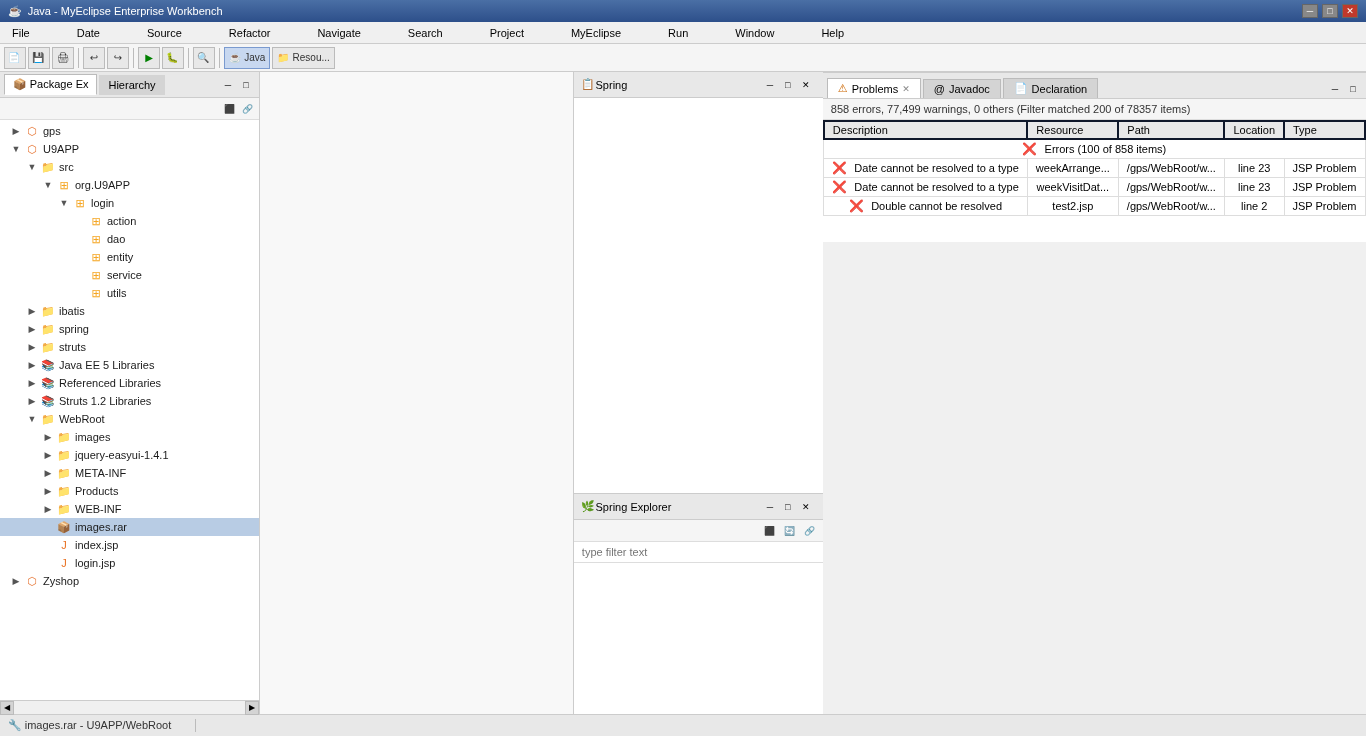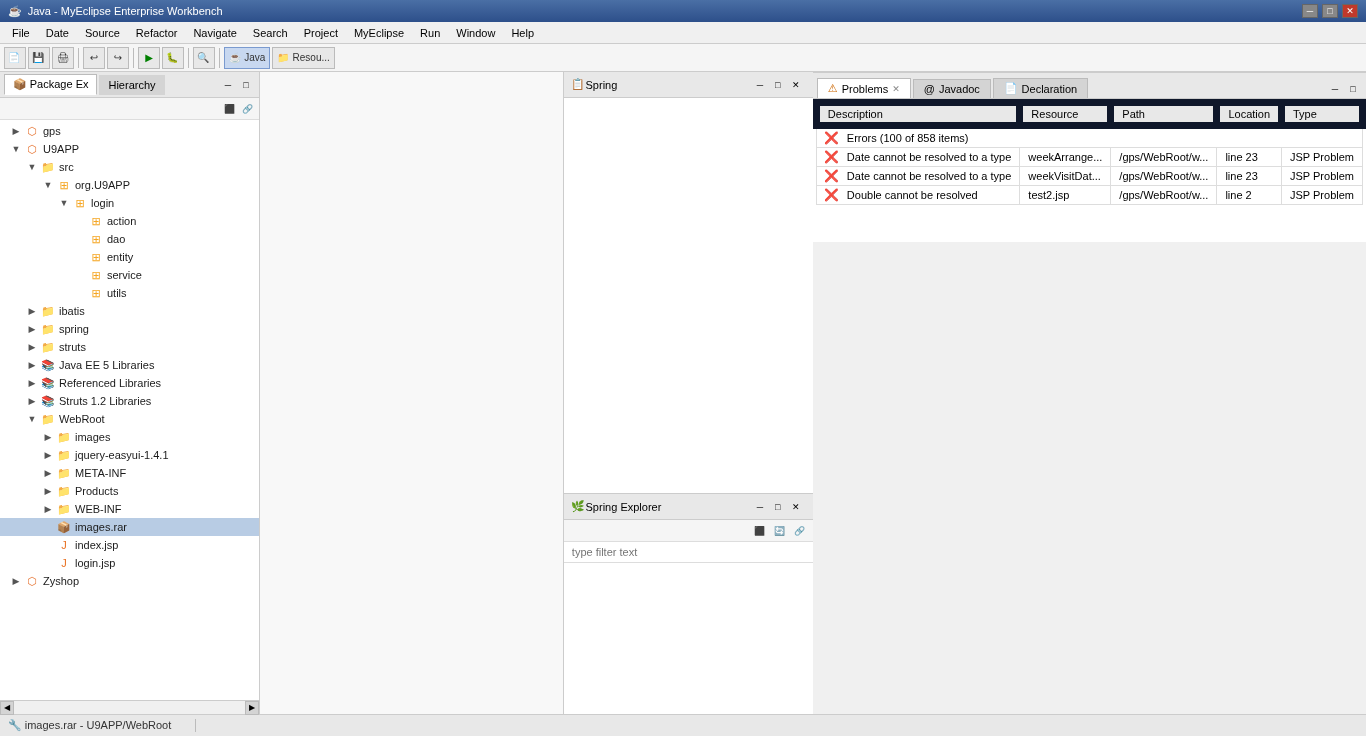--- a/index.html
+++ b/index.html
@@ -25,20 +25,21 @@
     #title-bar .title-controls span.close-btn { background: #c0392b; }
 
     
     #menu-bar {
       background: #f0f0f0;
       height: 22px;
       display: flex;
       align-items: center;
       border-bottom: 1px solid #ccc;
       padding: 0 4px;
+      gap: 31px;
     }
     .menu-item {
       padding: 2px 8px;
       cursor: pointer;
       font-size: 11px;
     }
 
     
     #toolbar {
       background: #f5f5f5;
@@ -251,28 +252,29 @@
       background: #f5f5f5;
       border-bottom: 1px solid #ddd;
     }
     #bottom-table {
       width: 100%;
       border-collapse: collapse;
       font-size: 11px;
     }
     #bottom-table th {
       background: #e8e8e8;
-      border: 7px solid #0f172a;
+      border: 2px solid #0f172a;
       padding: 2px 8px;
       text-align: left;
       font-weight: normal;
     }
     #bottom-table td {
       border: 1px solid #ddd;
       padding: 2px 8px;
+      text-align: center;
     }
     .error-icon { color: #cc0000; font-size: 12px; margin-right: 4px; }
 
     
     #status-bar {
       background: #e8e8e8;
       height: 22px;
       border-top: 1px solid #ccc;
       display: flex;
       align-items: center;
@@ -587,20 +589,23 @@
         <span>Javadoc</span>
       </div>
       <div class="bottom-tab">
         <span>📄</span>
         <span>Declaration</span>
       </div>
       <div style="flex:1;"></div>
       <div class="small-btn">─</div>
       <div class="small-btn">□</div>
     </div>
+    <div id="bottom-status">
+      <span>858 errors, 77,499 warnings, 0 others (Filter matched 200 of 78357 items)</span>
+    </div>
     <div id="bottom-table-container">
       <table id="bottom-table">
         <thead>
           <tr>
             <th><span>Description</span></th>
             <th><span>Resource</span></th>
             <th><span>Path</span></th>
             <th><span>Location</span></th>
             <th><span>Type</span></th>
           </tr>

